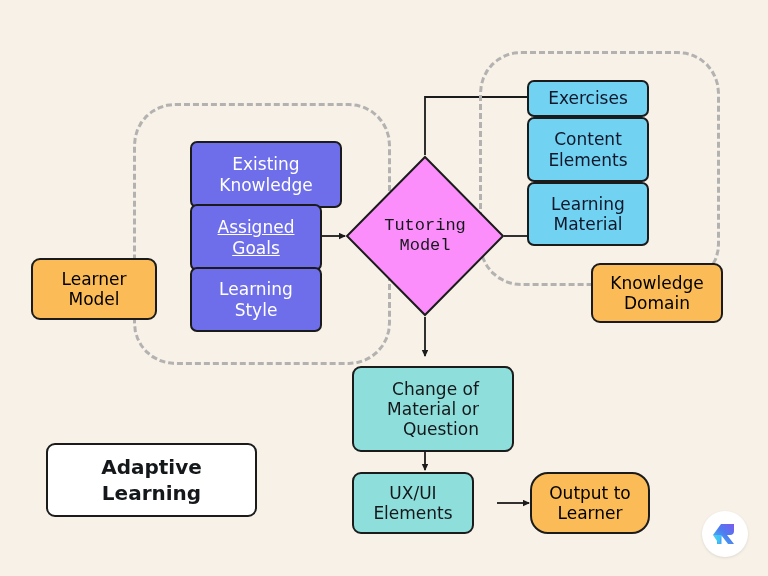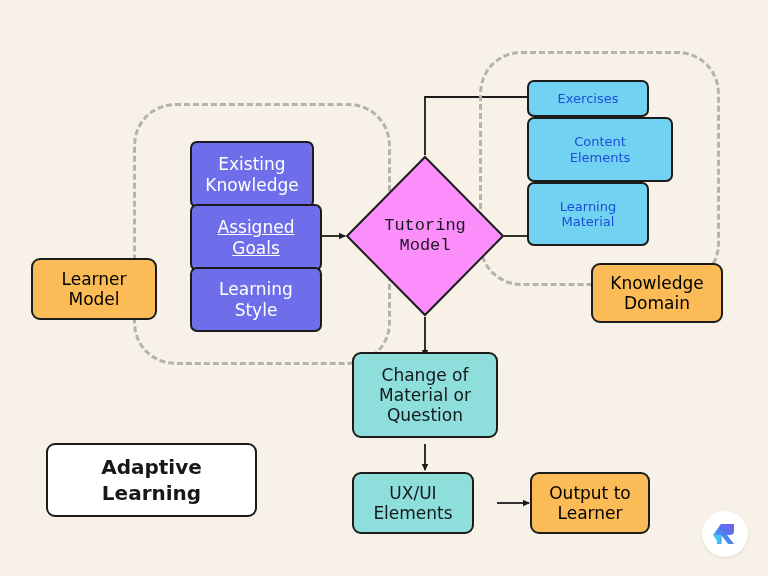--- a/index.html
+++ b/index.html
@@ -38,23 +38,23 @@
     z-index: 3;
   }
   .purple {
     background: #6E6EEA;
     color: #FFFFFF;
     border-radius: 7px;
     font-size: 17px;
   }
   .blue {
     background: #71D2F2;
-    color: #1d4ed8;
+    color: #0f172a;
     border-radius: 7px;
-    font-size: 13px;
+    font-size: 17px;
   }
   .teal {
     background: #8EDFDB;
     color: #15181B;
     border-radius: 9px;
     font-size: 17px;
   }
   .orange {
     background: #FBB košt;
   }
@@ -149,51 +149,51 @@
     <path d="M425,317 L425,356" stroke="#1B1B1B" stroke-width="1.8" fill="none" marker-end="url(#arrowhead)"></path>
 
     <path d="M425,444 L425,470" stroke="#1B1B1B" stroke-width="1.8" fill="none" marker-end="url(#arrowhead)"></path>
 
     <path d="M497,503 L529,503" stroke="#1B1B1B" stroke-width="1.8" fill="none" marker-end="url(#arrowhead)"></path>
   </svg>
 
   <div class="node orange" style="left:31px; top:258px; width:126px; height:62px;">Learner
 Model</div>
 
-  <div class="node purple" style="left:190px; top:141px; width:124px; height:67px;">Existing
+  <div class="node purple" style="left:190px; top:141px; width:152px; height:67px;">Existing
 Knowledge</div>
   <div class="node purple" style="left:190px; top:204px; width:132px; height:67px;text-decoration:underline;">Assigned
 Goals</div>
   <div class="node purple" style="left:190px; top:267px; width:132px; height:65px;">Learning
 Style</div>
 
   <div class="diamond-wrap" style="left:345px; top:155px; width:160px; height:162px;">
     <svg class="diamond-shape" width="160" height="162" viewBox="0 0 160 162" xmlns="http://www.w3.org/2000/svg">
       <polygon points="80,2 158,81 80,160 2,81" fill="#FB8EFB" stroke="#1B1B1B" stroke-width="2"></polygon>
     </svg>
     <span class="diamond-label">Tutoring
 Model</span>
   </div>
 
   <div class="node blue" style="left:527px; top:80px; width:122px; height:37px;">Exercises</div>
-  <div class="node blue" style="left:527px; top:117px; width:146px; height:65px;">Content
+  <div class="node blue" style="left:527px; top:117px; width:122px; height:65px;">Content
 Elements</div>
   <div class="node blue" style="left:527px; top:182px; width:122px; height:64px;">Learning
 Material</div>
 
   <div class="node orange" style="left:591px; top:263px; width:132px; height:60px;">Knowledge
 Domain</div>
 
-  <div class="node teal" style="left:352px; top:352px; width:146px; height:86px;">Change of
+  <div class="node teal" style="left:352px; top:366px; width:162px; height:86px;text-align:right;">Change of
 Material or
 Question</div>
   <div class="node teal" style="left:352px; top:472px; width:122px; height:62px;">UX/UI
 Elements</div>
 
-  <div class="node orange" style="left:530px; top:472px; width:120px; height:62px;">Output to
+  <div class="node orange" style="left:530px; top:472px; width:120px; height:62px;border-radius:18px;">Output to
 Learner</div>
 
   <div class="title-card" style="left:46px; top:443px; width:211px; height:74px;text-align:center;">Adaptive
 Learning</div>
 
   <div class="logo" style="left:702px; top:511px;">
     <svg width="30" height="30" viewBox="0 0 30 30" xmlns="http://www.w3.org/2000/svg">
       <defs>
         <linearGradient id="lg" x1="0" y1="1" x2="1" y2="0">
           <stop offset="0%" stop-color="#3FC6F5"></stop>

